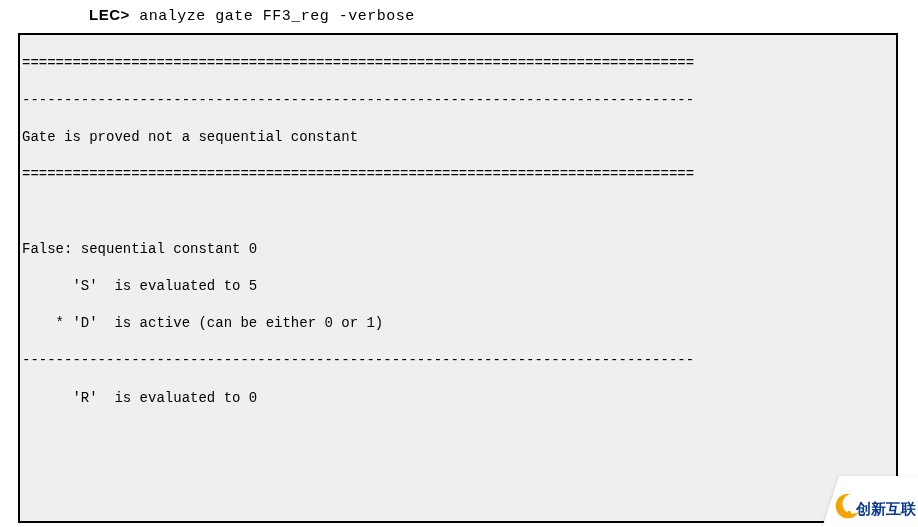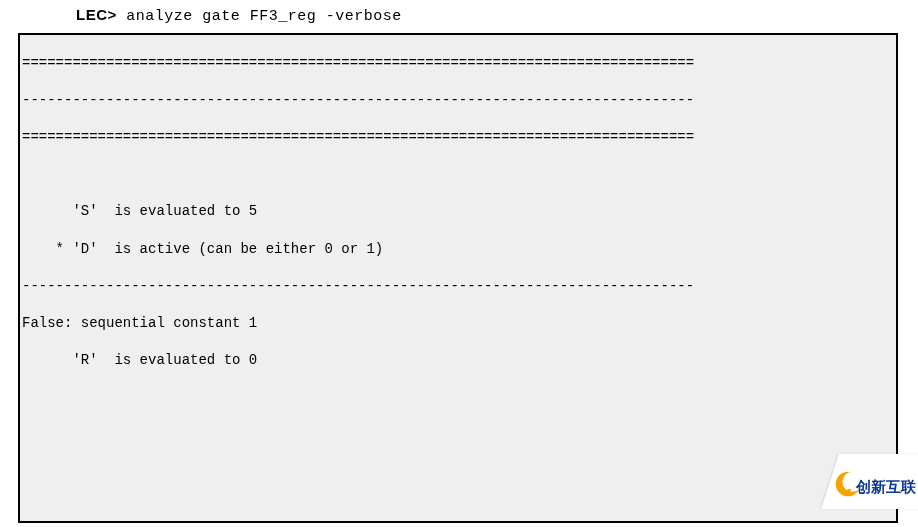--- a/index.html
+++ b/index.html
@@ -18,20 +18,21 @@
     }
     .prompt-line {
       padding: 6px 0 8px 76px;
       font-size: 15px;
       letter-spacing: 0.5px;
     }
     .prompt-label {
       font-weight: bold;
       font-family: "Helvetica Neue", Arial, sans-serif;
       font-size: 15px;
+      margin-left: 13px;
     }
     .prompt-cmd {
       font-family: "Courier New", Courier, monospace;
       font-size: 15px;
       letter-spacing: 0.5px;
     }
     .output-box {
       margin-left: 18px;
       width: 880px;
       height: 490px;
@@ -43,21 +44,21 @@
       line-height: 1.33;
       font-size: 14px;
       color: #000;
     }
     .output-line {
       white-space: pre;
     }
     .watermark {
       position: absolute;
       right: 0;
-      bottom: 24px;
+      bottom: 2px;
       width: 110px;
       height: 55px;
       pointer-events: none;
     }
     .watermark-box {
       position: absolute;
       right: -22px;
       bottom: -6px;
       width: 110px;
       height: 55px;
@@ -88,26 +89,27 @@
 
 <div class="prompt-line">
   <span class="prompt-label">LEC&gt;</span>
   <span> </span>
   <span class="prompt-cmd">analyze gate FF3_reg -verbose</span>
 </div>
 
 <div class="output-box">
 <div class="output-line">================================================================================</div>
 <div class="output-line">--------------------------------------------------------------------------------</div>
+<div class="output-line">Gate is proved not a sequential constant</div>
 <div class="output-line">================================================================================</div>
 <div class="output-line"> </div>
+<div class="output-line">False: sequential constant 0</div>
 <div class="output-line">      'S'  is evaluated to 5</div>
 <div class="output-line">    * 'D'  is active (can be either 0 or 1)</div>
 <div class="output-line">--------------------------------------------------------------------------------</div>
-<div class="output-line">False: sequential constant 1</div>
 <div class="output-line">      'R'  is evaluated to 0</div>
 
 
 
 
 
 
 
 
 

